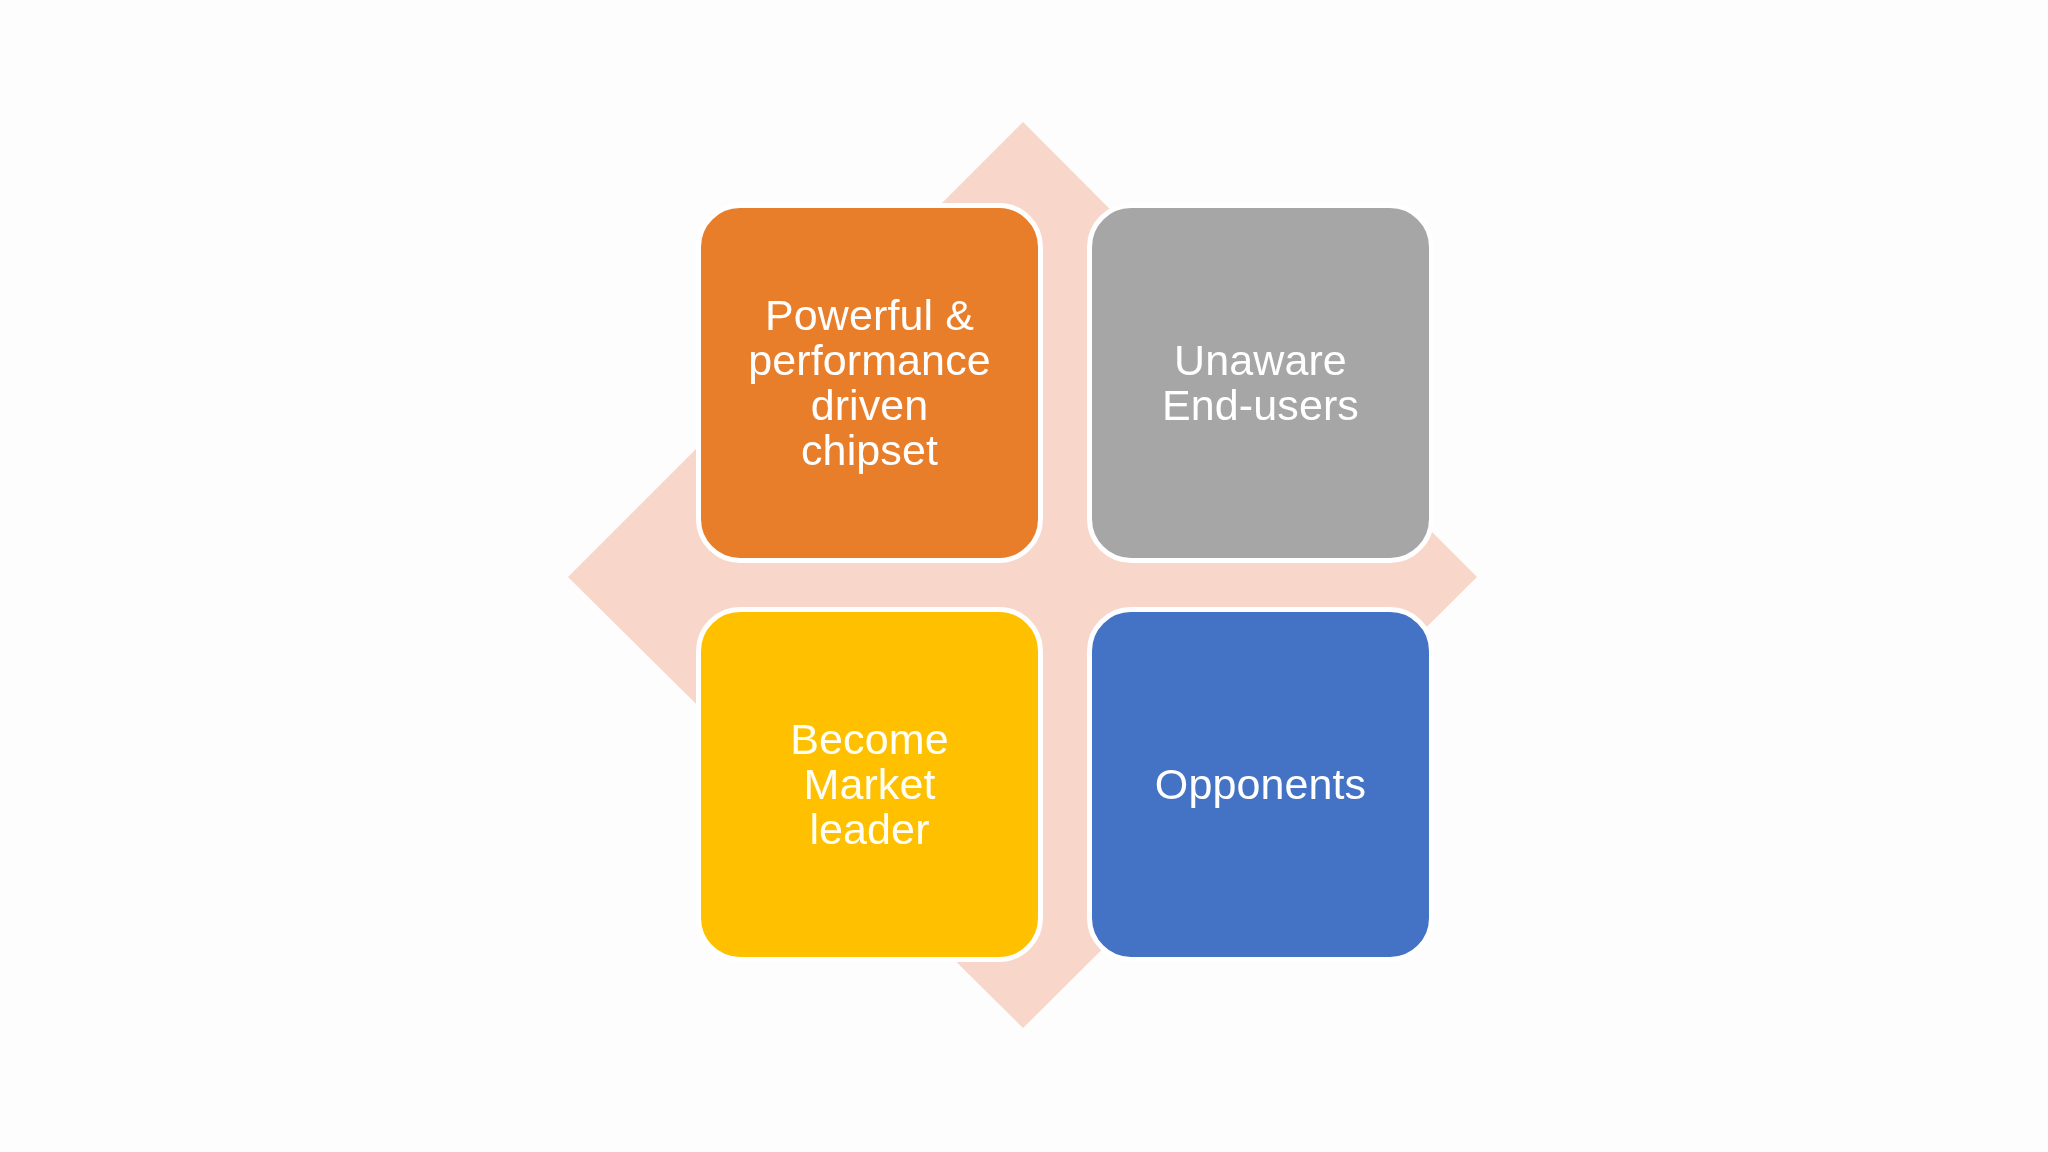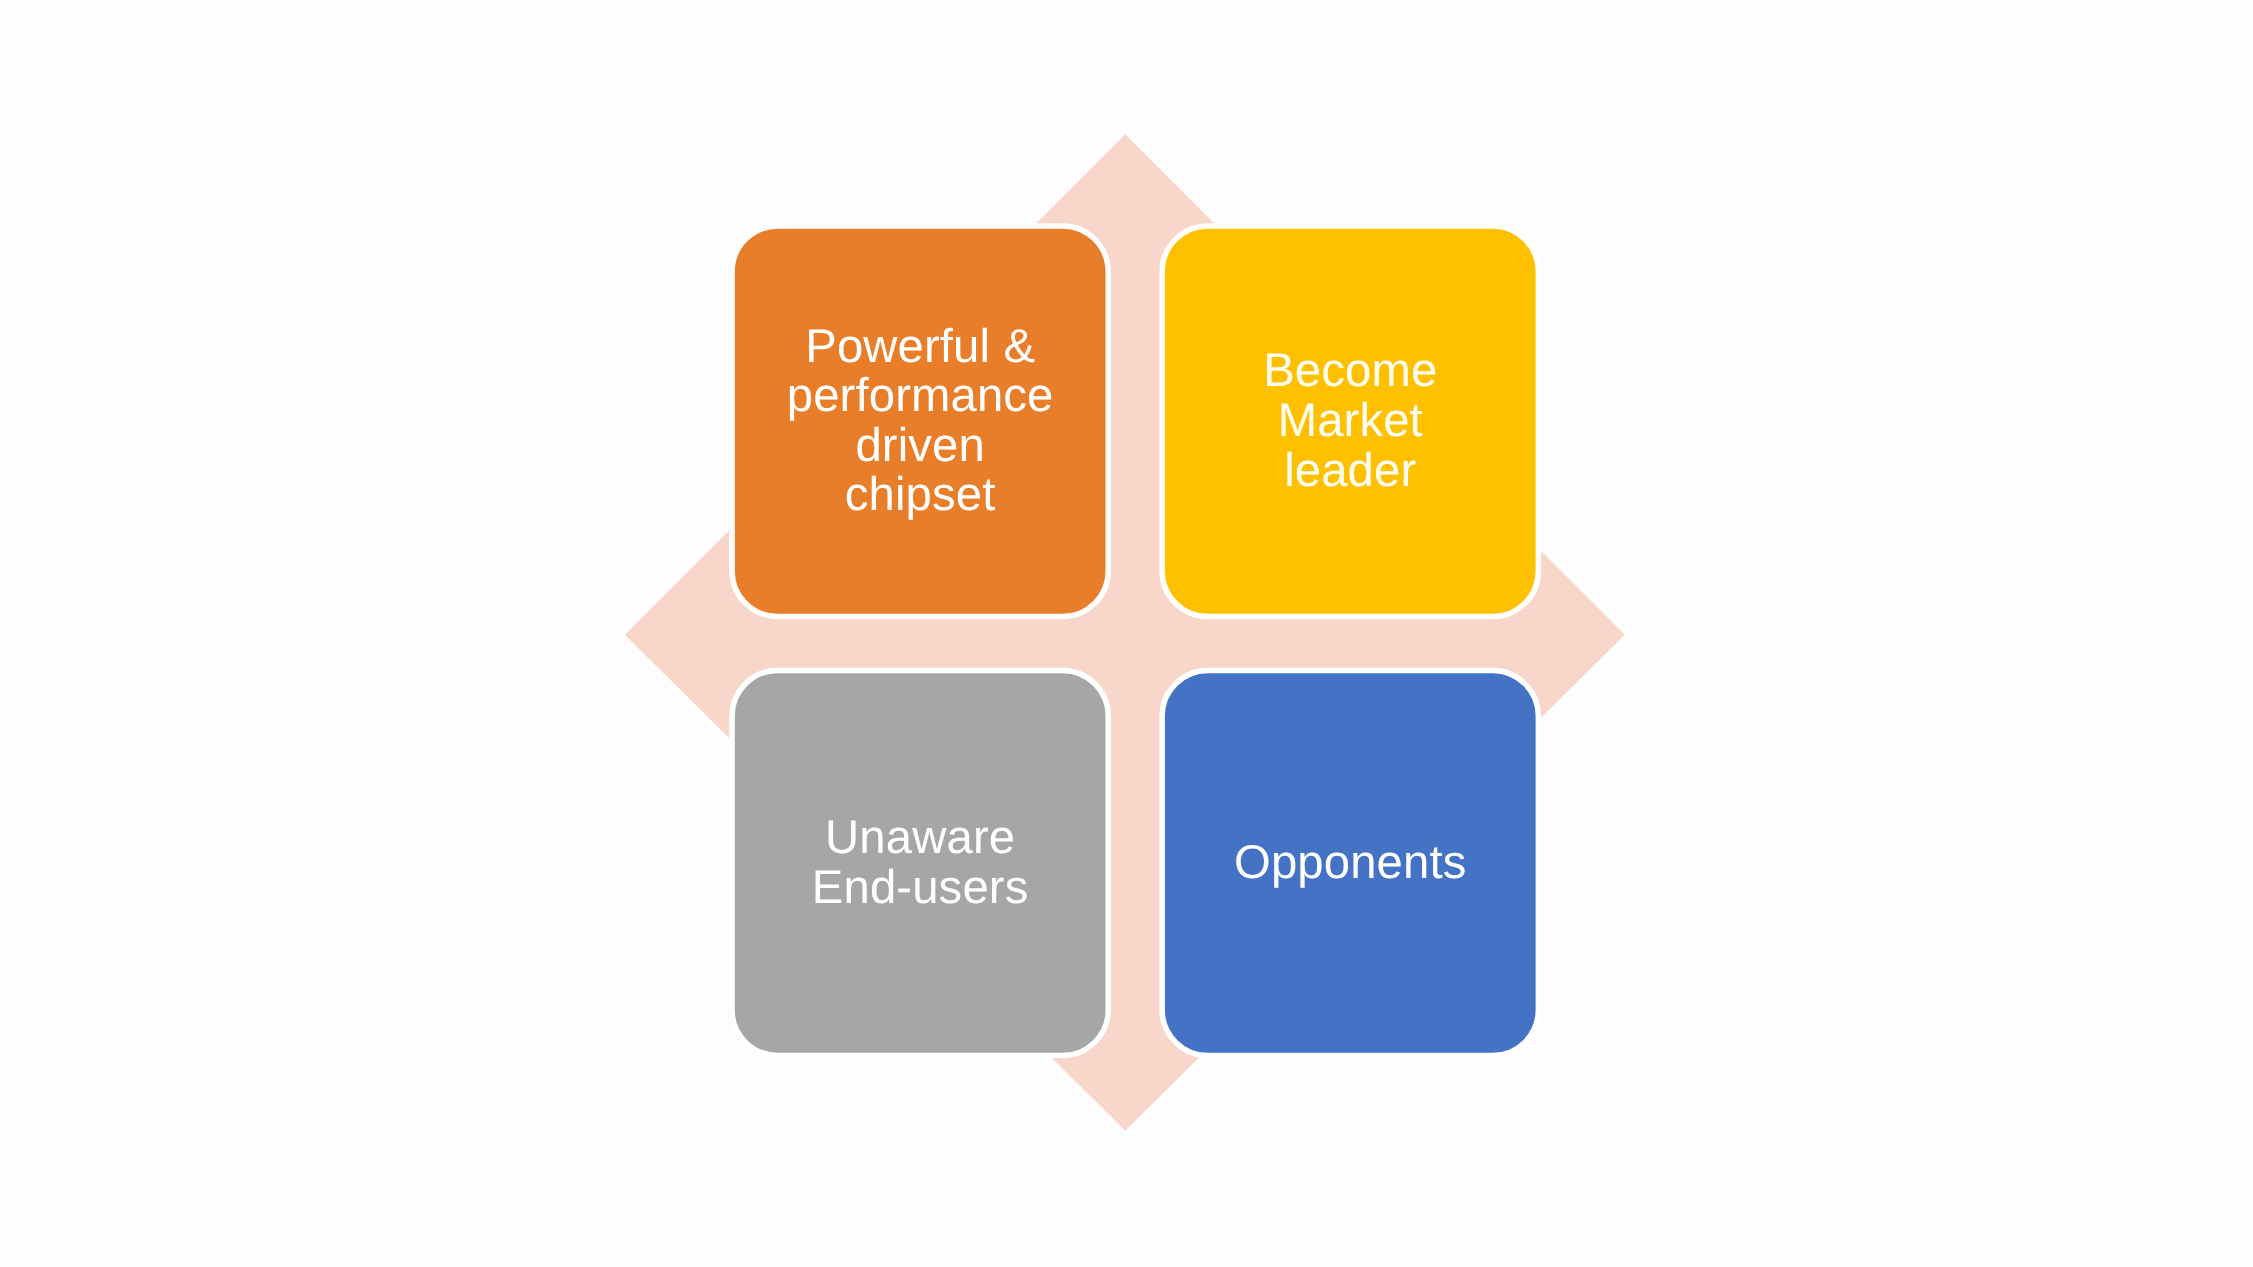--- a/index.html
+++ b/index.html
@@ -27,21 +27,21 @@
     position: absolute;
     left: 0;
     top: 0;
     width: 2048px;
     height: 1152px;
   }
 
   
   .grid {
     position: absolute;
-    left: 663px;
+    left: 696px;
     top: 203px;
     width: 732px;
     height: 744px;
     display: grid;
     grid-template-columns: 347px 347px;
     grid-template-rows: 360px 355px;
     column-gap: 38px;
     row-gap: 29px;
     gap: 44px;
   }
@@ -85,29 +85,29 @@
 
   <div class="grid">
 
     <div class="tile tile-orange" style="background: rgb(232, 125, 42);">
       <span class="tile-label" style="color: rgb(255, 255, 255);">Powerful &amp;
 performance
 driven
 chipset</span>
     </div>
 
+    <div class="tile tile-gray" style="background: rgb(166, 166, 166);">
+      <span class="tile-label" style="color: rgb(255, 255, 255);">Unaware
+End-users</span>
+    </div>
+
     <div class="tile tile-yellow" style="background: rgb(255, 192, 0);">
       <span class="tile-label" style="color: rgb(255, 254, 247);">Become
 Market
 leader</span>
-    </div>
-
-    <div class="tile tile-gray" style="background: rgb(166, 166, 166);">
-      <span class="tile-label" style="color: rgb(255, 255, 255);">Unaware
-End-users</span>
     </div>
 
     <div class="tile tile-blue" style="background: rgb(68, 114, 196); text-align: right;">
       <span class="tile-label" style="color: rgb(255, 255, 255);">Opponents</span>
     </div>
 
   </div>
 </div>
 
 </body></html>

